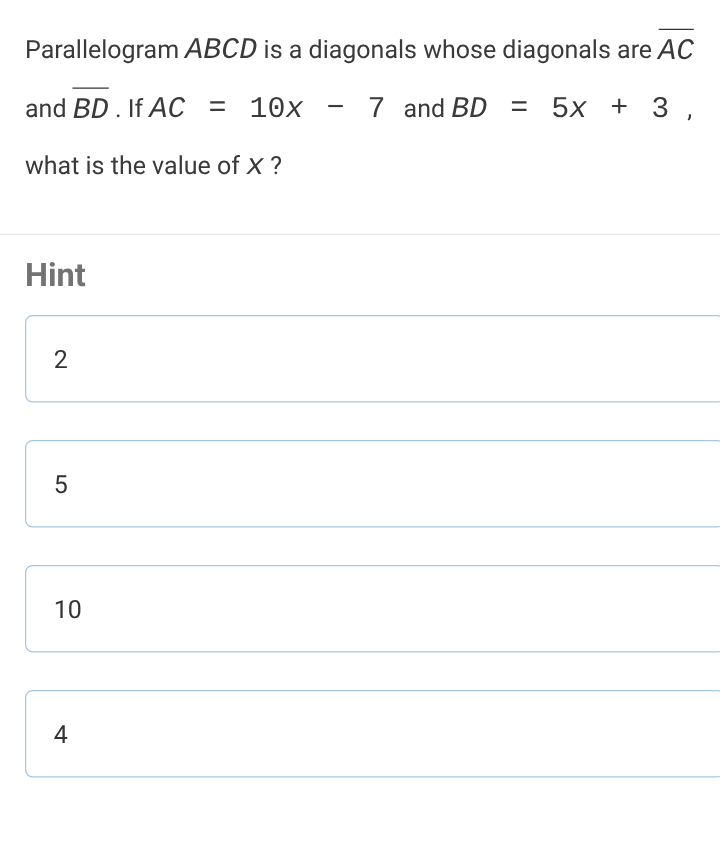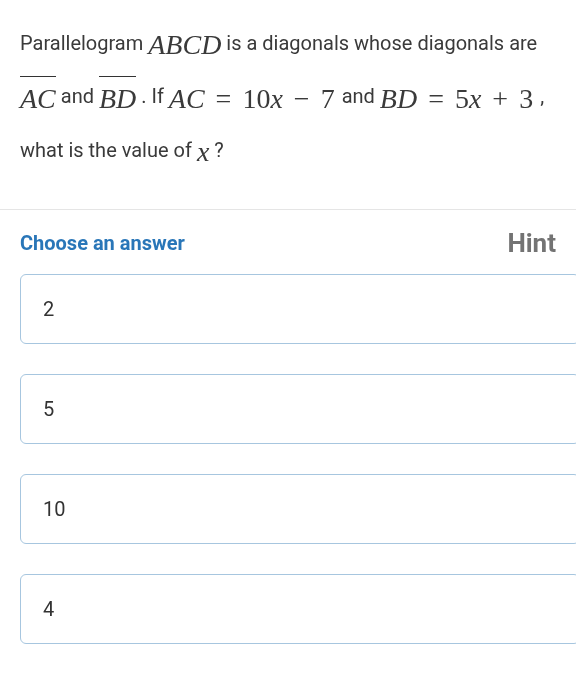--- a/index.html
+++ b/index.html
@@ -16,23 +16,23 @@
       overflow: hidden;
       position: relative;
     }
     .question-area {
       padding: 18px 20px 30px 20px;
       font-size: 20px;
       line-height: 1.9;
       color: #3a3a3a;
     }
     .math {
-      font-family: Liberation Serif, serif;
+      font-family: Liberation Mono, monospace;
       font-style: italic;
-      font-size: 28px;
+      font-size: 24px;
       vertical-align: middle;
       white-space: nowrap;
     }
     .math .num, .math .op {
       font-style: normal;
     }
     .math .op {
       padding: 0 4px;
     }
     .overline {
@@ -113,21 +113,20 @@
     <span class="num">3</span>
   </span>
   <span>, what is the value of </span>
   <span class="math">x</span>
   <span>?</span>
 </div>
 
 <div class="divider"></div>
 
 <div class="choose-row">
-  <div class="choose-label">Choose an answer</div>
   <div class="hint-label">Hint</div>
 </div>
 
 <div class="options">
   <div class="option">
     <span>2</span>
   </div>
   <div class="option">
     <span>5</span>
   </div>

